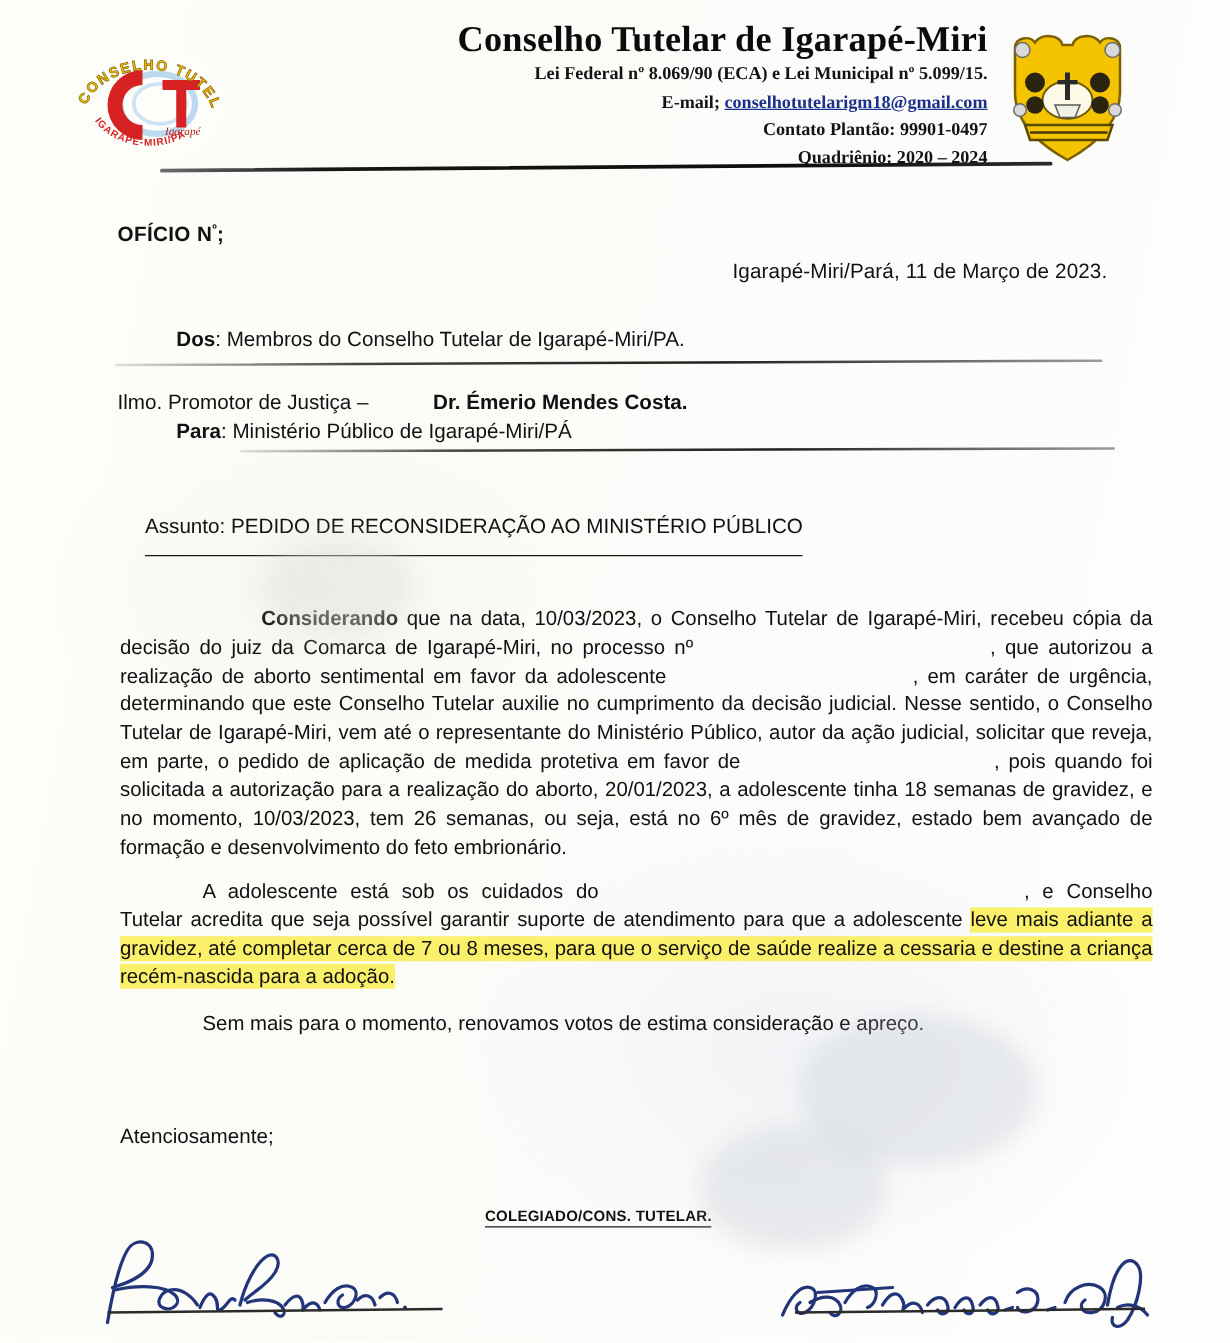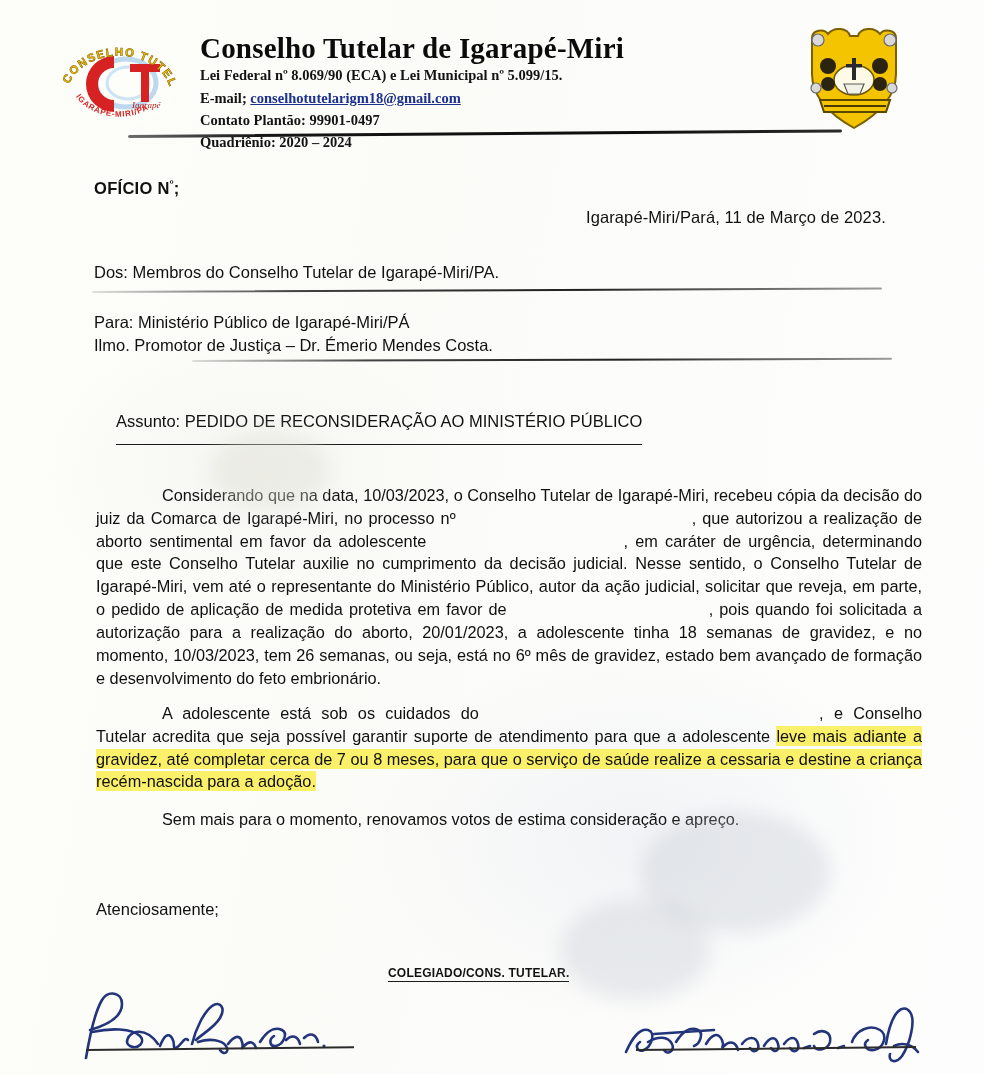--- a/index.html
+++ b/index.html
@@ -35,23 +35,23 @@
     left: 46px; top: 26px;
     width: 146px; height: 110px;
   }
   .logo-right {
     position: absolute;
     left: 798px; top: 22px;
     width: 112px; height: 112px;
   }
   .header-text {
     position: absolute;
-    left: 200px; top: 33px;
+    left: 200px; top: 17px;
     width: 590px;
-    text-align: left;
+    text-align: right;
   }
   .org-title {
     font-family: "Liberation Serif", serif;
     font-weight: bold;
     font-size: 29px;
     letter-spacing: 0.2px;
     color: #0b0b0b;
     line-height: 1.05;
     white-space: nowrap;
   }
@@ -104,21 +104,21 @@
   .block-dos {
     left: 94px; top: 263px;
     font-size: 16.5px;
     white-space: nowrap;
   }
   .block-para {
     left: 94px; top: 311px;
     font-size: 16.5px;
     line-height: 1.42;
   }
-  .strong { font-weight: normal; }
+  .strong { font-weight: bold; margin-left: 47px; }
 
   .hline {
     position: absolute;
     height: 2px;
     background: linear-gradient(90deg, rgba(60,60,60,0.15) 0%, rgba(35,35,35,0.85) 25%, rgba(20,20,20,0.95) 62%, rgba(60,60,60,0.5) 100%);
     border-radius: 2px;
   }
   .hline-dos   { left: 92px; top: 291px; width: 790px; transform: rotate(-0.25deg); transform-origin: left center; }
   .hline-para  { left: 192px; top: 360px; width: 700px; transform: rotate(-0.18deg); transform-origin: left center; }
 
@@ -276,24 +276,24 @@
 
     <div class="abs lbl-date">Igarapé-Miri/Pará, 11 de Março de 2023.</div>
 
     <div class="abs block-dos">
       <span class="strong">Dos</span><span>: Membros do Conselho Tutelar de Igarapé-Miri/PA.</span>
     </div>
     <div class="hline hline-dos"></div>
 
     <div class="abs block-para">
       <div>
-        <span class="strong">Para</span><span>: Ministério Público de Igarapé-Miri/PÁ</span>
+        <span>Ilmo. Promotor de Justiça – </span><span class="strong">Dr. Émerio Mendes Costa.</span>
       </div>
       <div>
-        <span>Ilmo. Promotor de Justiça – </span><span class="strong">Dr. Émerio Mendes Costa.</span>
+        <span class="strong">Para</span><span>: Ministério Público de Igarapé-Miri/PÁ</span>
       </div>
     </div>
     <div class="hline hline-para"></div>
 
     <div class="abs lbl-assunto">
       <span class="u">Assunto: PEDIDO DE RECONSIDERAÇÃO AO MINISTÉRIO PÚBLICO</span>
     </div>
 
     <div class="abs para para-1">
       <span class="indent"></span><span class="strong">Considerando</span><span> que na data, 10/03/2023, o Conselho Tutelar de Igarapé-Miri, recebeu cópia da decisão do juiz da Comarca de Igarapé-Miri, no processo nº </span><span class="blank-fill" style="width:230px"></span><span>, que autorizou a realização de aborto sentimental em favor da adolescente </span><span class="blank-fill" style="width:190px"></span><span>, em caráter de urgência, determinando que este Conselho Tutelar auxilie no cumprimento da decisão judicial. Nesse sentido, o Conselho Tutelar de Igarapé-Miri, vem até o representante do Ministério Público, autor da ação judicial, solicitar que reveja, em parte, o pedido de aplicação de medida protetiva em favor de </span><span class="blank-fill" style="width:196px"></span><span>, pois quando foi solicitada a autorização para a realização do aborto, 20/01/2023, a adolescente tinha 18 semanas de gravidez, e no momento, 10/03/2023, tem 26 semanas, ou seja, está no 6º mês de gravidez, estado bem avançado de formação e desenvolvimento do feto embrionário.</span>

